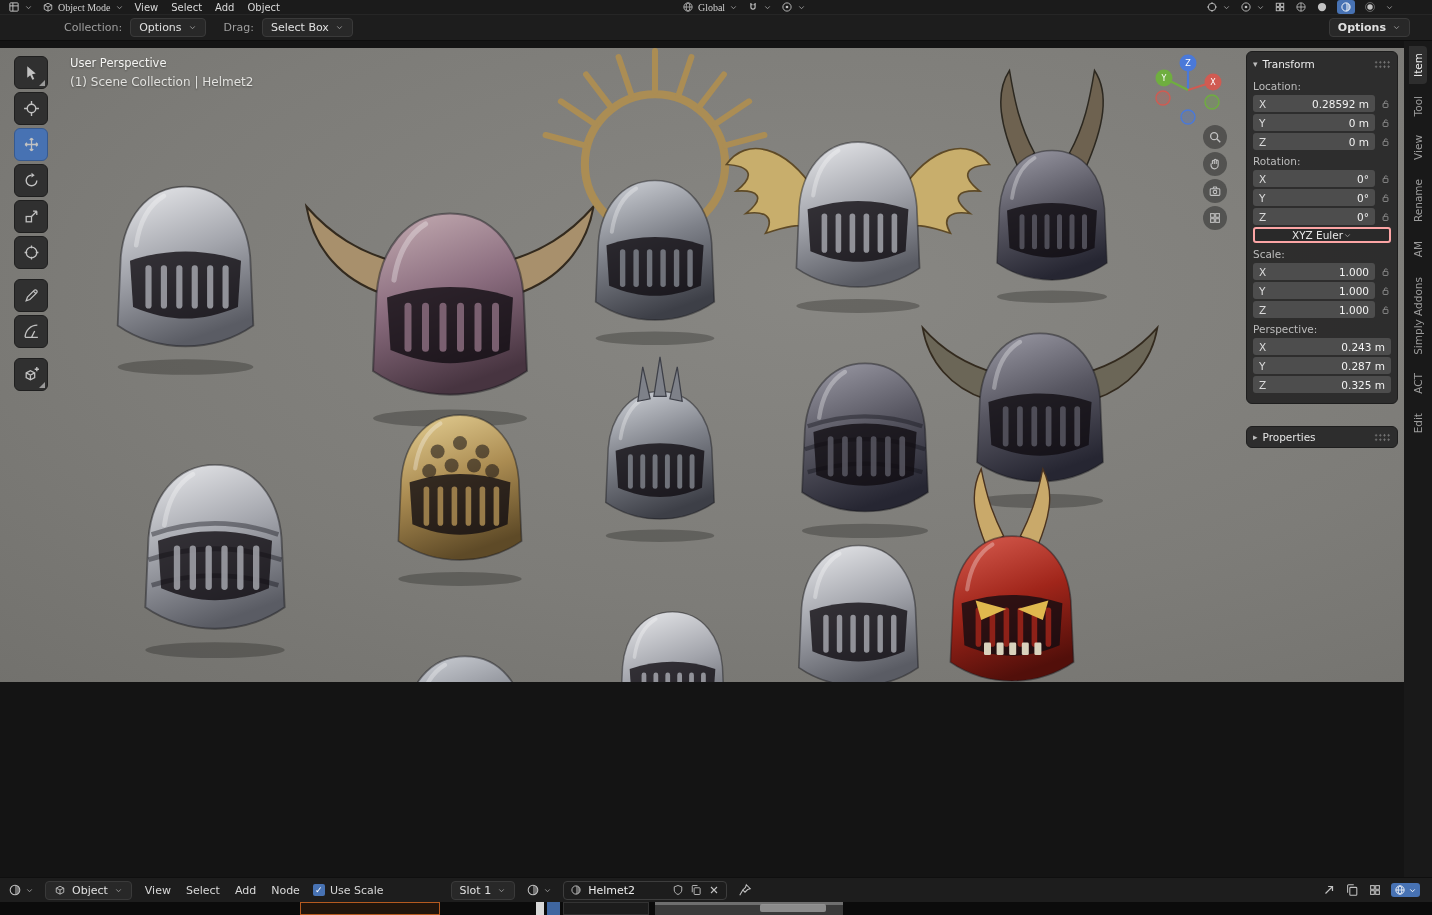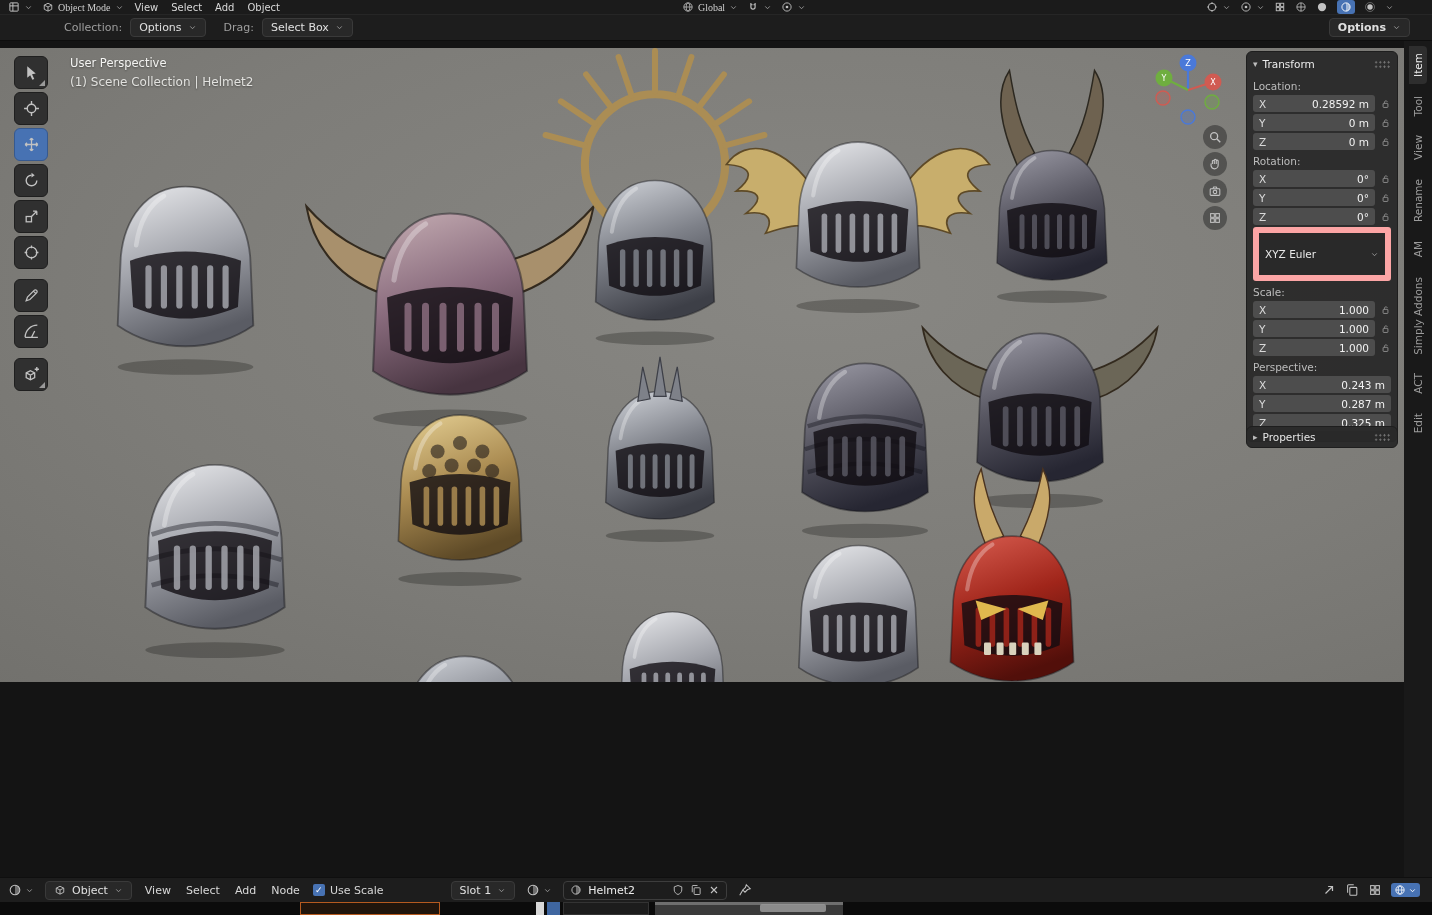--- a/index.html
+++ b/index.html
@@ -59,22 +59,22 @@
   .phead{display:flex;align-items:center;gap:5px;padding:3px 0 5px;color:#ececec;}
   .tri{color:#bdbdbd;font-size:9px;}
   .grip{margin-left:auto;width:17px;height:9px;opacity:.75;
         background-image:radial-gradient(#909090 0.8px, transparent 1.1px);background-size:4.2px 4.5px;}
   .sec{color:#bcbcbc;margin:5px 0 3px;}
   .nrow{display:flex;align-items:center;gap:5px;margin-bottom:2px;}
   .nfield{flex:1;display:flex;justify-content:space-between;align-items:center;background:#4d4d4d;
           border-radius:3px;padding:2.5px 6px;color:#f2f2f2;}
   .axis{opacity:.85;}
   .lock{width:11px;height:12px;color:#9c9c9c;flex:none;}
-  .nselect{background:#292929;border:6px solid #fca5a5;border-radius:3px;padding:15px 6px;
-           display:flex;justify-content:space-between;align-items:center;margin:2px 0 4px;color:#e8e8e8;}
+  .nselect{background:#292929;border:2px solid #fca5a5;border-radius:3px;padding:0 6px;
+           display:flex;justify-content:center;align-items:center;margin:2px 0 4px;color:#e8e8e8;}
   .npanel2{position:absolute;left:1246px;top:378px;width:152px;background:rgba(41,41,41,.95);
            border:1px solid #1e1e1e;border-radius:6px;padding:4px 6px;box-sizing:border-box;
            display:flex;align-items:center;gap:5px;color:#e6e6e6;font-size:10.5px;z-index:6;}
 
   
   .tabs{position:absolute;right:0;top:41px;width:28px;height:836px;background:#191919;
         display:flex;flex-direction:column;align-items:center;gap:5px;padding-top:5px;
         box-sizing:border-box;z-index:8;}
   .vtab{writing-mode:vertical-rl;transform:rotate(180deg);font-size:10.5px;color:#9c9c9c;
         padding:7px 3px;border-radius:4px 0 0 4px;white-space:nowrap;}

